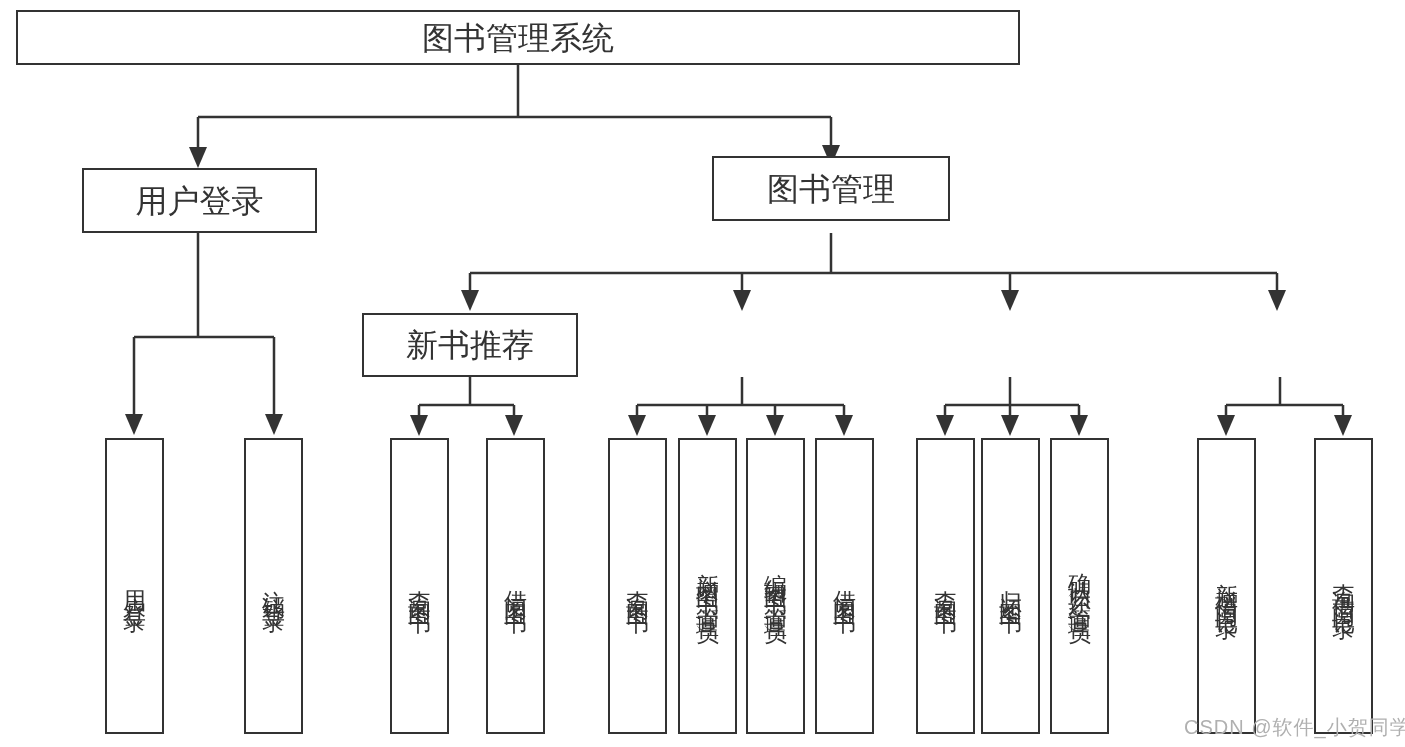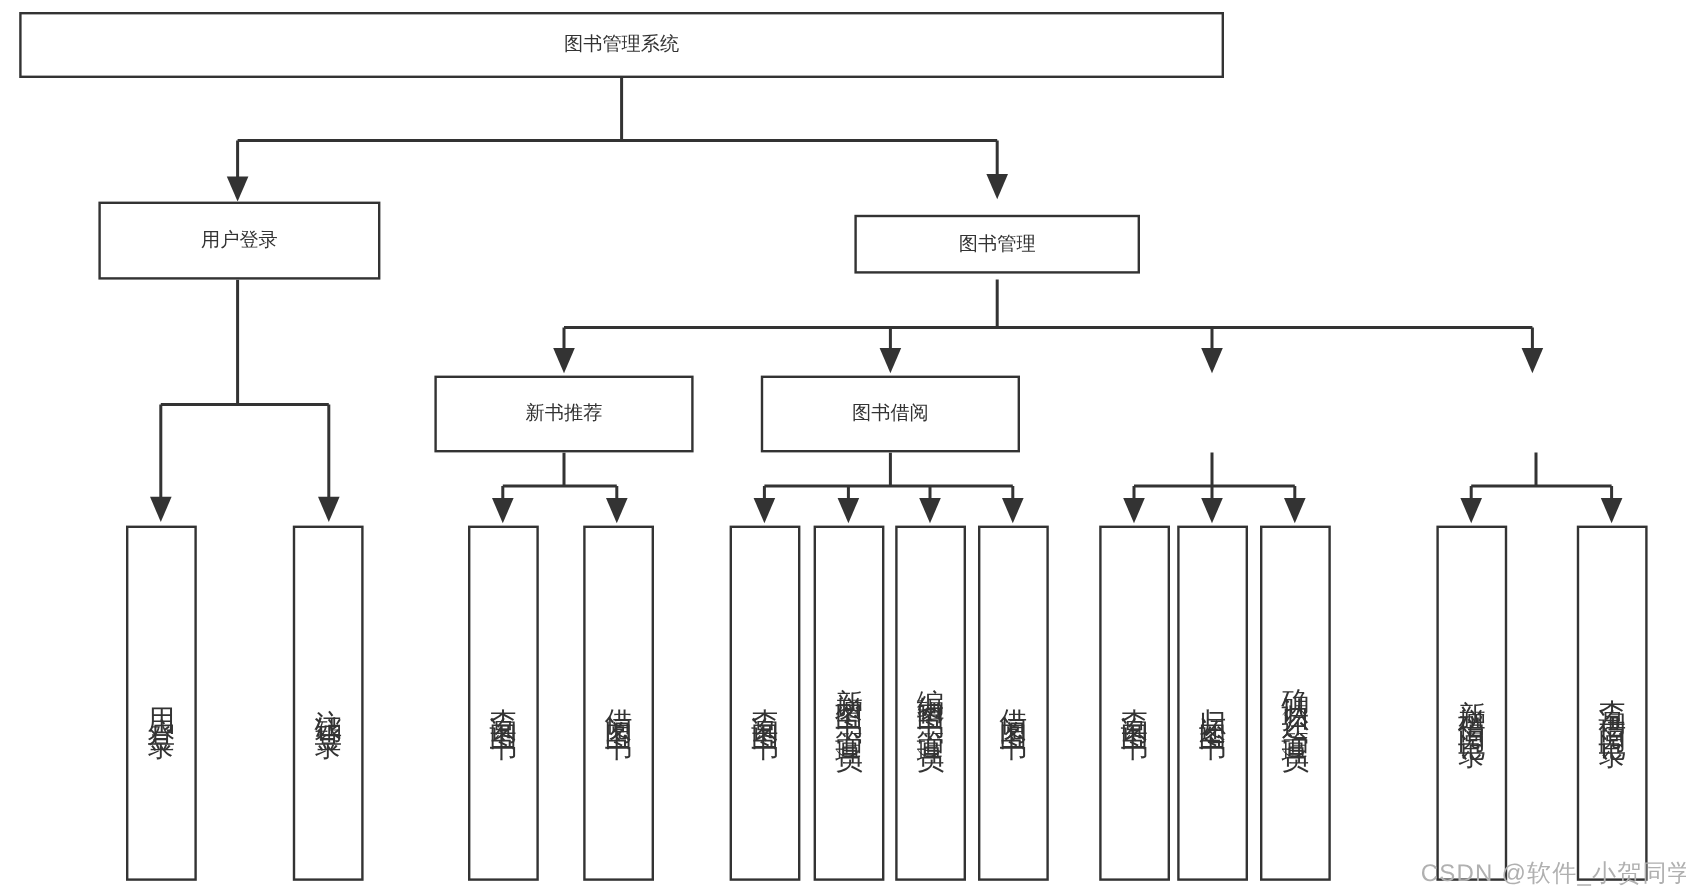--- a/index.html
+++ b/index.html
@@ -22,21 +22,21 @@
   }
   .connectors path{stroke:var(--line);stroke-width:2.5;fill:none;}
   .connectors polygon{fill:var(--line);stroke:none;}
   .node{
     position:absolute;
     box-sizing:border-box;
     border:2.5px solid var(--line);
     background:#ffffff;
     display:flex;align-items:center;justify-content:center;
     color:var(--text);
-    font-size:16px;
+    font-size:32px;
     line-height:1;
     white-space:nowrap;
   }
   .node.v{
     writing-mode:vertical-rl;
     text-orientation:mixed;
     letter-spacing:7px;
     font-size:23px;
     white-space:normal;
   }
@@ -82,24 +82,23 @@
     <polygon points="936,415 954,415 945,436"></polygon>
     <polygon points="1001,415 1019,415 1010,436"></polygon>
     <polygon points="1070,415 1088,415 1079,436"></polygon>
     <polygon points="1217,415 1235,415 1226,436"></polygon>
     <polygon points="1334,415 1352,415 1343,436"></polygon>
   </svg>
 
   <div class="node" style="left:16px;top:10px;width:1004px;height:55px">图书管理系统</div>
 
   <div class="node" style="left:82px;top:168px;width:235px;height:65px">用户登录</div>
-  <div class="node" style="left:712px;top:179px;width:238px;height:49px">图书管理</div>
+  <div class="node" style="left:712px;top:156px;width:238px;height:65px">图书管理</div>
 
   <div class="node" style="left:362px;top:313px;width:216px;height:64px">新书推荐</div>
-  <div class="node" style="left:634px;top:313px;width:216px;height:64px">图书借阅</div>
 
   <div class="node v" style="left:105px;top:438px;width:59px;height:296px">用户登录</div>
   <div class="node v" style="left:244px;top:438px;width:59px;height:296px">注销登录</div>
 
   <div class="node v" style="left:390px;top:438px;width:59px;height:296px">查询图书</div>
   <div class="node v" style="left:486px;top:438px;width:59px;height:296px">借阅图书</div>
 
   <div class="node v" style="left:608px;top:438px;width:59px;height:296px">查询图书</div>
   <div class="node v" style="left:678px;top:438px;width:59px;height:296px">新增图书（管理员）</div>
   <div class="node v" style="left:746px;top:438px;width:59px;height:296px">编辑图书（管理员）</div>

